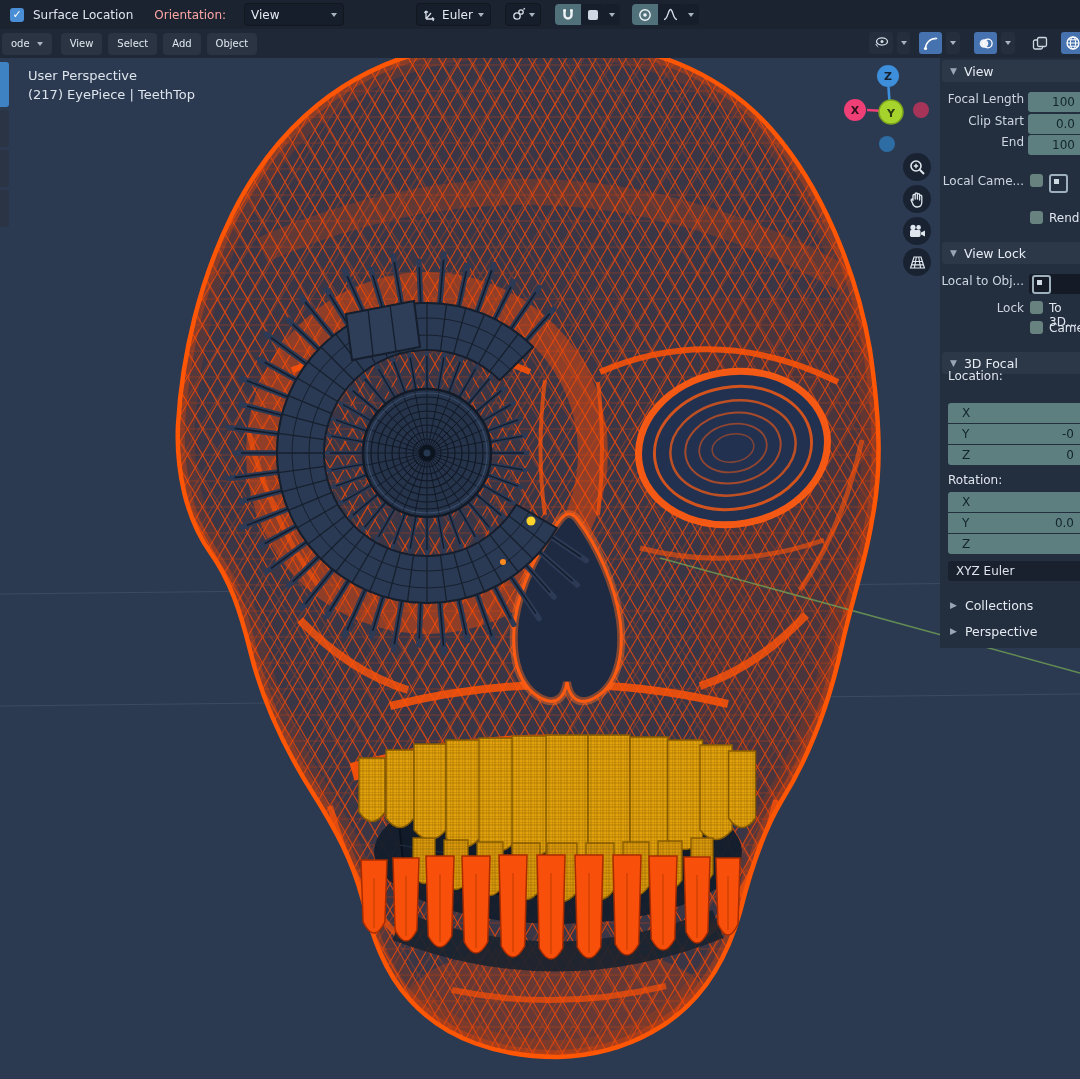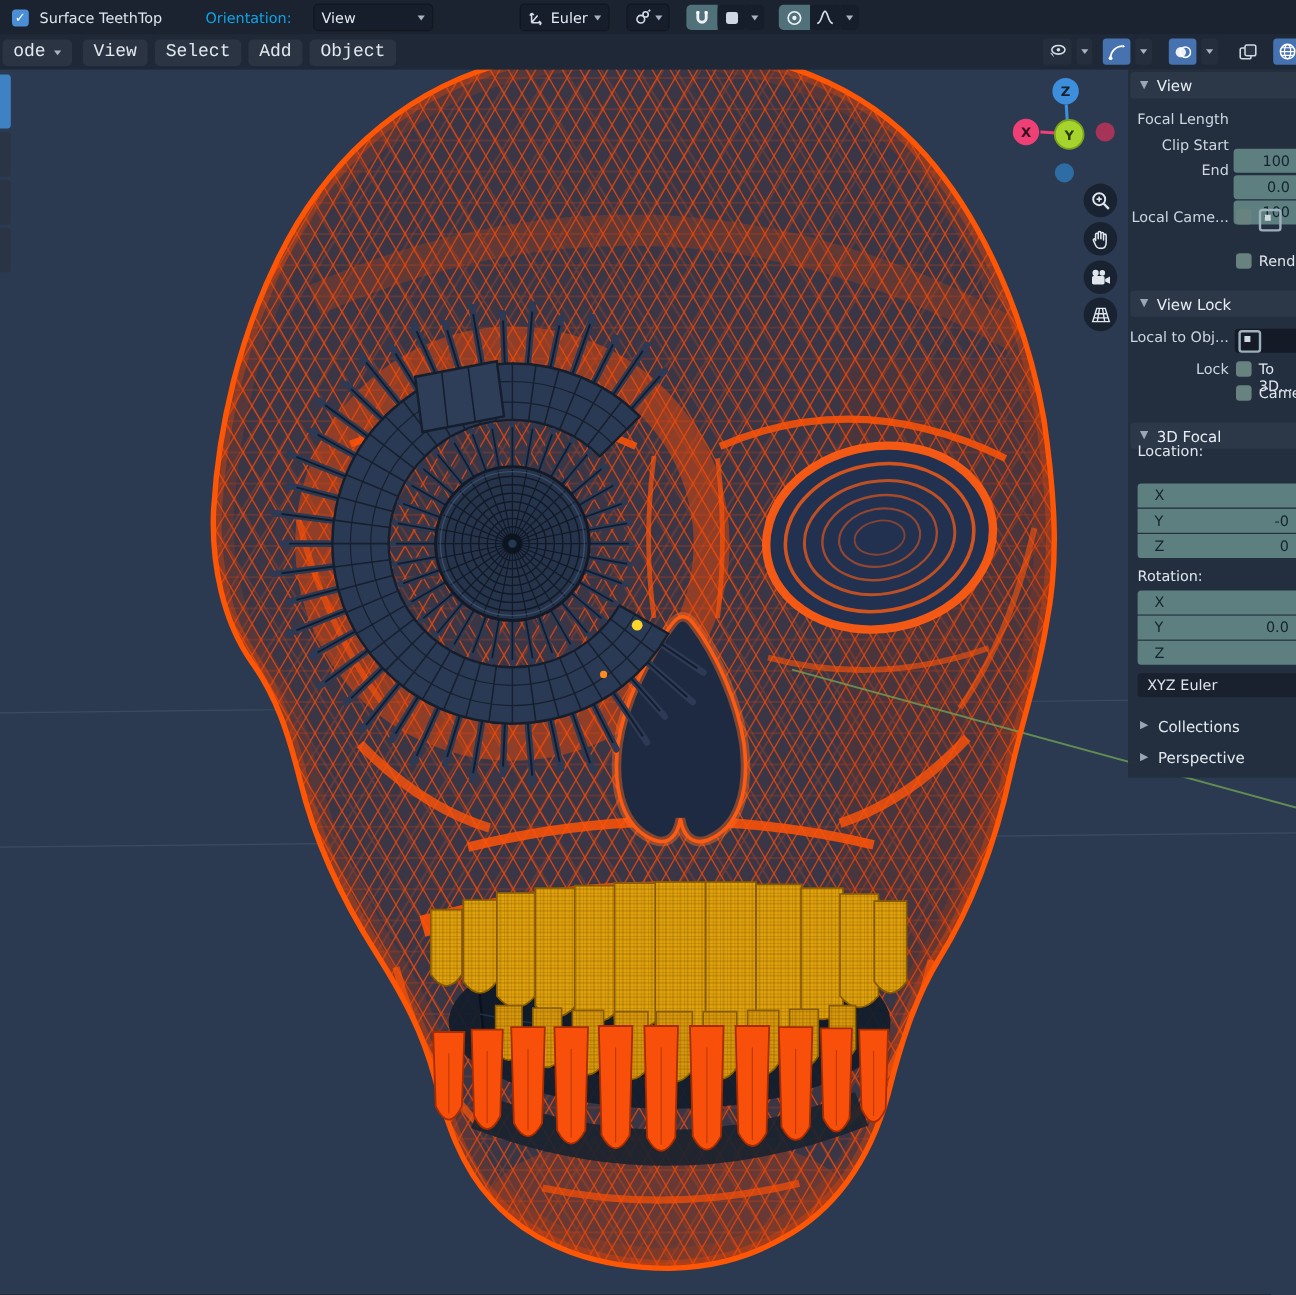--- a/index.html
+++ b/index.html
@@ -12,36 +12,36 @@
   #hdr{left:0;top:29px;width:1080px;height:29px;background:#1f2836;display:flex;align-items:center;z-index:30;}
   .chk{width:14px;height:14px;border-radius:3px;background:#4a8fd6;color:#fff;font-size:11px;
        line-height:14px;text-align:center;display:inline-block;}
   .ddn{background:#171e2b;border:1px solid #11161f;border-radius:4px;height:21px;display:flex;
        align-items:center;padding:0 6px;gap:6px;color:#e4eaf2;}
   .chev{width:0;height:0;border-left:3.5px solid transparent;border-right:3.5px solid transparent;
         border-top:4.5px solid #a9b4c2;display:inline-block;}
   .tbtn{background:#171e2b;height:21px;border-radius:4px;display:flex;align-items:center;justify-content:center;}
   .tbtn.active{background:#50707a;}
   .menu-btn{background:#2a3442;height:22px;border-radius:4px;display:flex;align-items:center;
-            padding:0 9px;color:#e2e8f0;font-size:15px;font-family:Liberation Mono, monospace;}
+            padding:0 9px;color:#e2e8f0;font-size:10px;}
   .hicon{height:22px;border-radius:3px;display:flex;align-items:center;justify-content:center;}
   .hicon.blue{background:#4772b0;}
   .hicon.dark{background:#242e3d;}
   
   .strip-btn{width:9px;border-radius:0 3px 3px 0;}
   
   #sidebar{left:940px;top:58px;width:140px;height:590px;background:rgba(35,45,62,.97);
            overflow:hidden;z-index:20;}
   .sec-h{position:absolute;left:2px;right:0;height:22px;background:#2c3748;border-radius:3px 0 0 3px;
          display:flex;align-items:center;gap:7px;padding-left:8px;color:#e7edf4;font-size:12.5px;}
   .sec-h .tri{color:#9aa6b5;font-size:9px;}
   .prow{position:absolute;left:0;right:0;display:flex;align-items:flex-start;}
   .plabel{width:84px;text-align:right;color:#cdd6e1;flex:none;}
   .field{background:#5d7f7f;border-radius:3px 0 0 3px;height:20px;flex:1;display:flex;align-items:center;
-         color:#13242e;padding:0 5px;margin-top:32px;}
+         color:#13242e;padding:0 5px;}
   .field .val{flex:1;text-align:right;}
   .cbox{width:13px;height:13px;border-radius:3px;background:#67827f;flex:none;}
   .picker{width:15px;height:15px;border:2px solid #9fb0bd;border-radius:3px;flex:none;position:relative;}
   .picker:after{content:"";position:absolute;left:3px;top:3px;width:5px;height:5px;background:#cfd9e2;}
   .axisrow{position:absolute;left:8px;right:0;height:20px;background:#5d7f7f;display:flex;
            align-items:center;color:#13242e;padding:0 6px 0 14px;}
   .axisrow .val{flex:1;text-align:right;}
   .coll{position:absolute;left:2px;right:0;height:24px;display:flex;align-items:center;gap:8px;
         padding-left:8px;color:#e3eaf1;font-size:12.5px;}
   .coll .tri{color:#9aa6b5;font-size:9px;}
@@ -461,22 +461,22 @@
         <circle cx="427" cy="453" r="8" fill="#0c1420"></circle>
         <circle cx="427" cy="453" r="3.5" fill="#263750"></circle>
       </g>
 
     <circle cx="531" cy="521" r="4.5" fill="#ffd42a"></circle>
     <circle cx="503" cy="562" r="3" fill="#ff8a1e"></circle>
   </svg>
 
   <div id="topbar" class="abs">
     <span class="chk" style="margin-left:10px">✓</span>
-    <span style="margin-left:9px">Surface TeethTop</span>
-    <span style="margin-left:36px;color:#0ea5e9">Orientation:</span>
+    <span style="margin-left:9px">Surface Location</span>
+    <span style="margin-left:21px;color:#fca5a5">Orientation:</span>
     <div class="ddn" style="margin-left:18px;width:86px">
       <span style="flex:1">View</span>
         <span class="chev"></span>
     </div>
     <div class="ddn" style="margin-left:72px;gap:5px">
       <svg width="14" height="14" viewBox="0 0 14 14">
         <path d="M3 11L3 3M3 11L11 11M3 3L1.5 5M3 3L5 4.5M11 11L9 9.5M11 11L9.8 12.8M3 11L8 5" stroke="#d7dee8" stroke-width="1.3" fill="none"></path>
       </svg>
       <span>Euler</span>
         <span class="chev"></span>
@@ -586,20 +586,24 @@
     </div>
   </div>
 
   <div class="abs" style="left:0;top:62px;z-index:15;display:flex;flex-direction:column;gap:3px">
     <div class="strip-btn" style="height:45px;background:#3f82c4"></div>
     <div class="strip-btn" style="height:37px;background:#2b3444"></div>
     <div class="strip-btn" style="height:37px;background:#2b3444"></div>
     <div class="strip-btn" style="height:37px;background:#2b3444"></div>
   </div>
 
+  <div id="vp-text" class="abs">
+    <div>User Perspective</div>
+    <div>(217) EyePiece | TeethTop</div>
+  </div>
 
   <svg class="abs" style="left:840px;top:60px;z-index:15" width="100" height="100" viewBox="0 0 100 100">
     <line x1="48.5" y1="27" x2="50" y2="50" stroke="#3d8edb" stroke-width="2.6"></line>
     <line x1="27" y1="50" x2="44" y2="51" stroke="#ee3f77" stroke-width="2.6"></line>
     <circle cx="48" cy="16" r="11" fill="#3d8edb"></circle>
     <text x="48" y="20" font-size="11" font-weight="bold" fill="#16222e" text-anchor="middle">Z</text>
     <circle cx="15" cy="50" r="11" fill="#ee3f77"></circle>
     <text x="15" y="54" font-size="11" font-weight="bold" fill="#30101c" text-anchor="middle">X</text>
     <circle cx="81" cy="50" r="8" fill="#a63458"></circle>
     <circle cx="47" cy="84" r="8" fill="#2e6da4"></circle>

